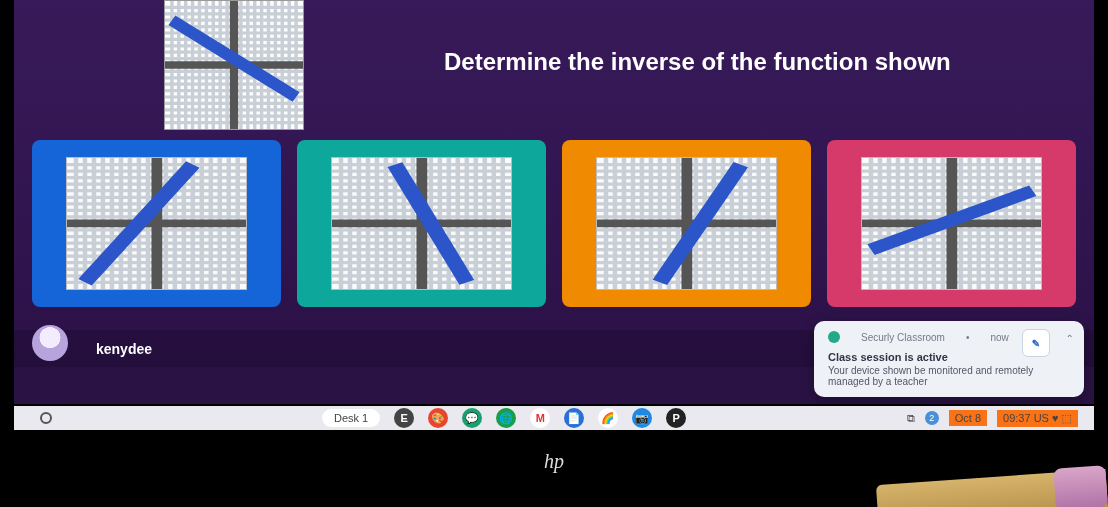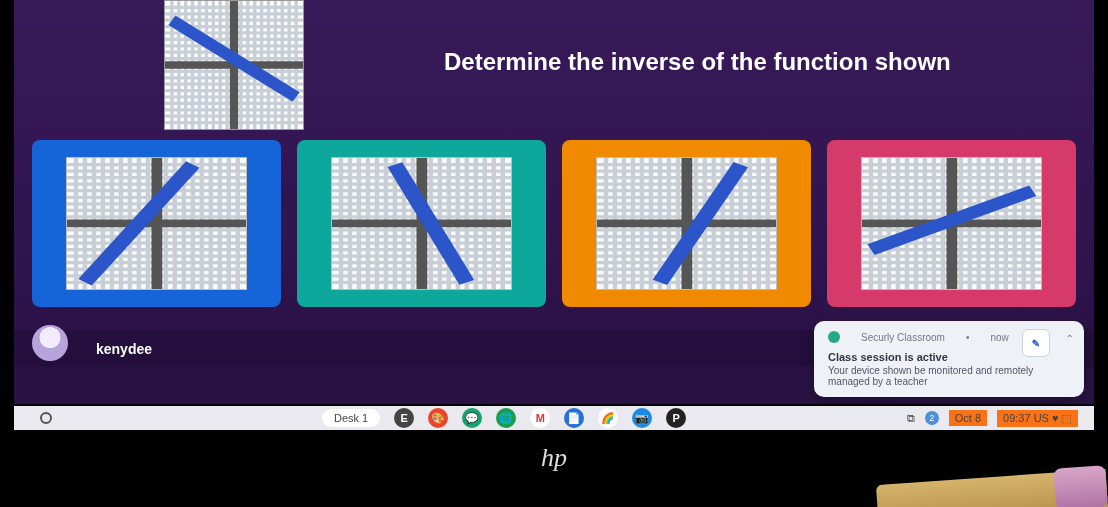--- a/index.html
+++ b/index.html
@@ -23,21 +23,21 @@
   .apps{display:flex;gap:14px;margin-left:14px;align-items:center}
   .app{width:20px;height:20px;border-radius:50%;cursor:pointer;display:flex;align-items:center;justify-content:center;font-size:11px;font-weight:700;color:#fff}
   .tray{margin-left:auto;display:flex;align-items:center;gap:10px;font-size:11px}
   .pill{background:#f97316;border-radius:0;padding:2px 6px}
   .notif{position:absolute;right:24px;bottom:110px;width:270px;background:#eef2f7;border-radius:10px;padding:10px 14px;font-size:10px;color:#556;box-shadow:0 4px 14px rgba(0,0,0,.35)}
   .notif-top{display:flex;align-items:center;gap:21px;color:#778;margin-bottom:8px}
   .notif-ico{width:12px;height:12px;border-radius:50%;background:#2a8;display:inline-block}
   .notif-app-ico{position:absolute;right:34px;top:8px;width:28px;height:28px;border-radius:6px;background:#fff;border:1px solid #cbd4e0;display:flex;align-items:center;justify-content:center;color:#2a63c7;font-weight:700}
   .notif-chev{position:absolute;right:10px;top:12px;color:#778}
   .notif-title{font-weight:700;color:#334;font-size:11px;margin-bottom:2px}
-  .hp{position:absolute;left:0;right:0;bottom:34px;text-align:center;color:#ddd;font-style:italic;font-family:Georgia,serif;font-size:26px}
+  .hp{position:absolute;left:0;right:0;bottom:34px;text-align:center;color:#ddd;font-style:italic;font-family:Georgia,serif;font-size:20px}
   svg{position:absolute;inset:0;width:100%;height:100%}
   .grid line{stroke:#c9cfd6;stroke-width:.5}
   .axis{stroke:#555;stroke-width:1.2}
   .plot{stroke:#2b55c9;stroke-width:1.8;fill:none}
   .pencil{position:absolute;right:0;bottom:0;width:230px;height:38px;background:linear-gradient(#d6b36a,#b8934c);border-top-left-radius:6px;transform:rotate(-4deg);transform-origin:right bottom}
   .eraser{position:absolute;right:0;top:-4px;width:52px;height:42px;background:linear-gradient(#d9a5c9,#b072a5);border-radius:8px}
 </style>
 </head>
 <body>
 

